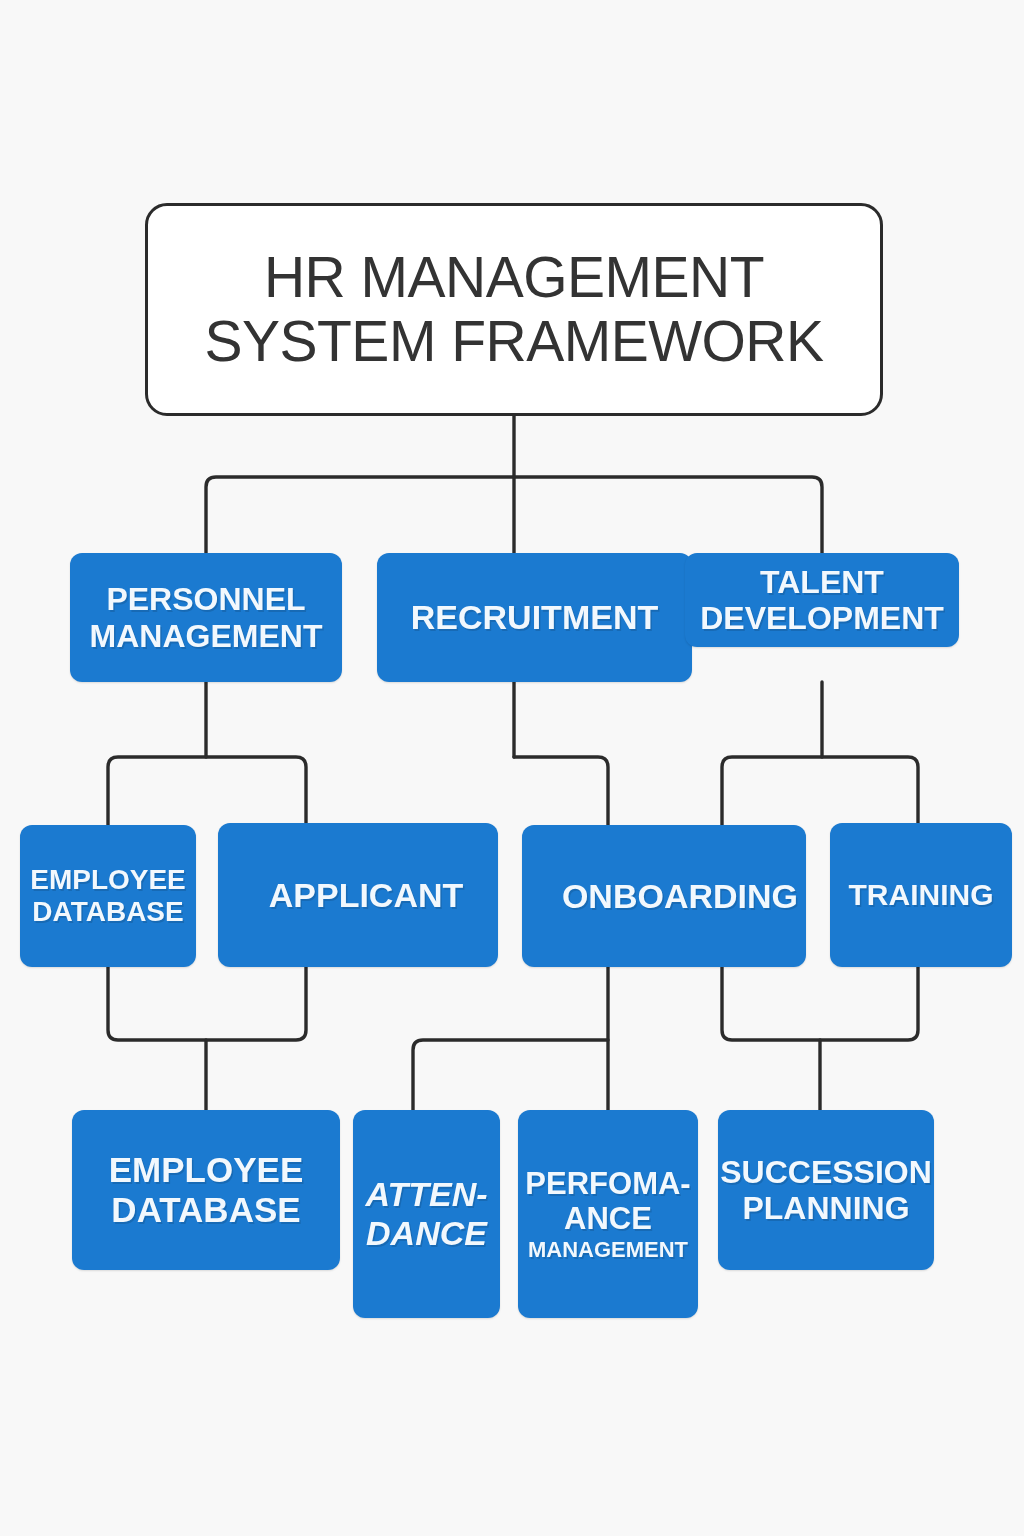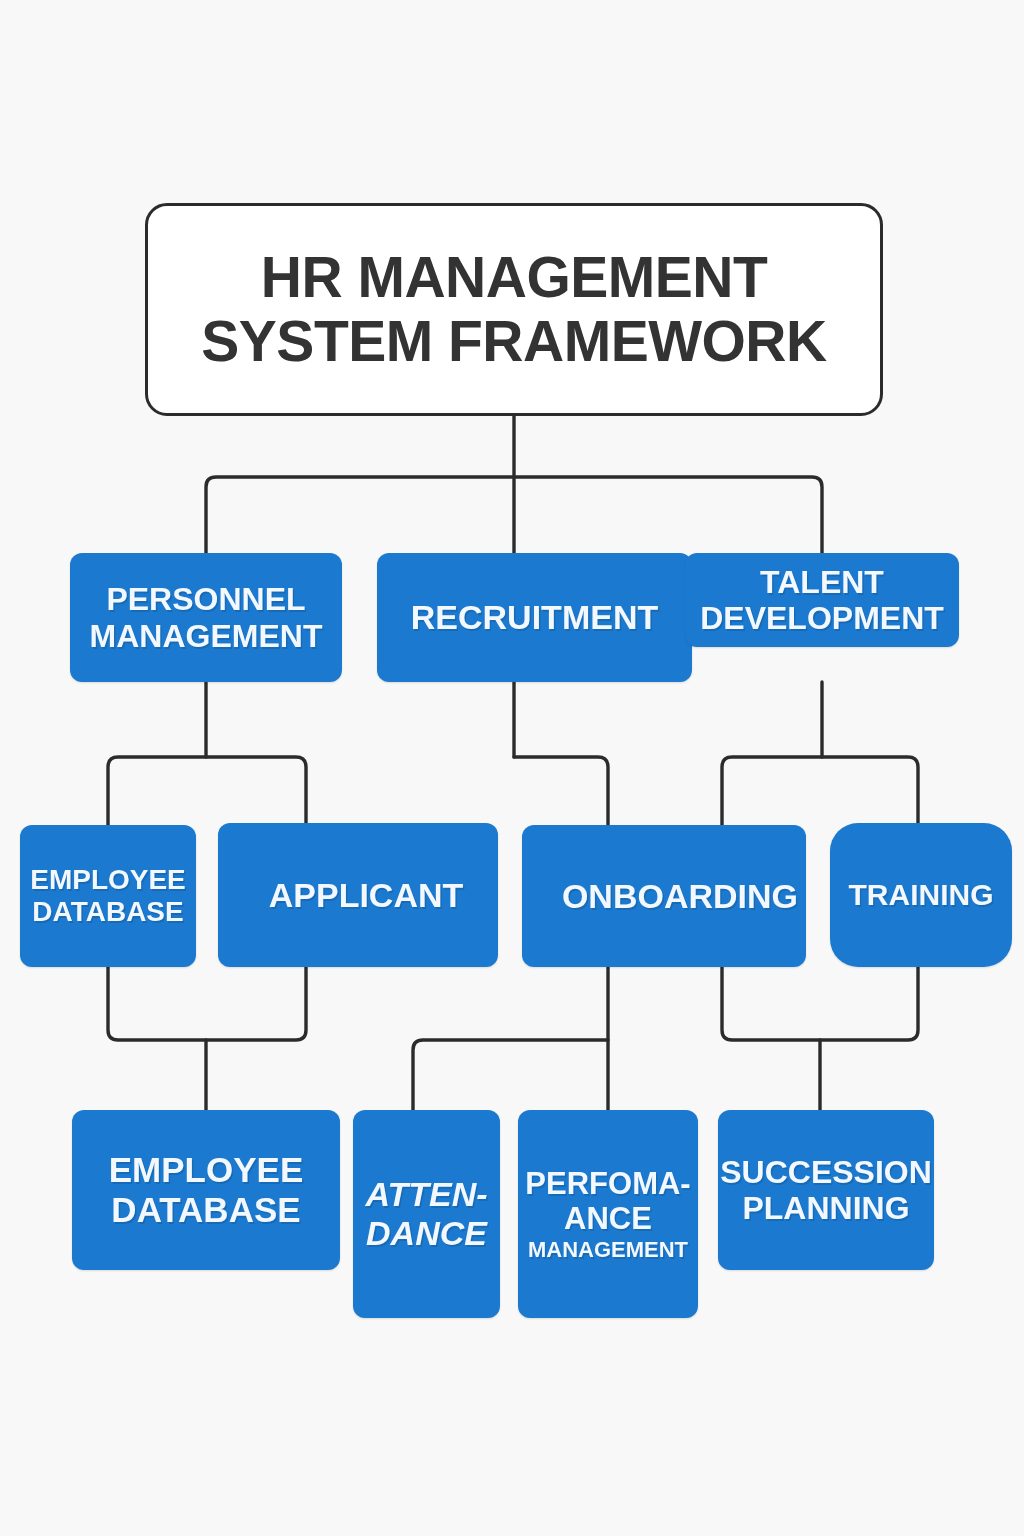--- a/index.html
+++ b/index.html
@@ -34,21 +34,21 @@
     z-index: 2;
   }
   .node-title {
     background: #ffffff;
     border: 3px solid #2b2b2b;
     border-radius: 22px;
     color: #333333;
   }
   .node-title .label {
     font-size: 57px;
-    font-weight: bold;
+    font-weight: normal;
     line-height: 1.12;
     letter-spacing: -0.5px;
     color: #333333;
     text-shadow: 1px 1px 0 rgba(255,255,255,0.5);
   }
   .node-box {
     background: #1b7ad0;
     border-radius: 12px;
     color: #ffffff;
     box-shadow: 0 1px 2px rgba(0,0,0,0.12);
@@ -146,21 +146,21 @@
       <div>APPLICANT</div>
     </div>
   </div>
 
   <div class="node node-box" style="left:522px; top:825px; width:284px; height:142px;justify-content:flex-end;">
     <div class="label lbl-34">
       <div>ONBOARDING</div>
     </div>
   </div>
 
-  <div class="node node-box" style="left:830px; top:823px; width:182px; height:144px;border-radius:28px;">
+  <div class="node node-box" style="left:830px; top:823px; width:182px; height:144px;">
     <div class="label lbl-30">
       <div>TRAINING</div>
     </div>
   </div>
 
   <div class="node node-box" style="left:72px; top:1110px; width:268px; height:160px;">
     <div class="label lbl-35">
       <div>EMPLOYEE</div>
       <div>DATABASE</div>
     </div>

